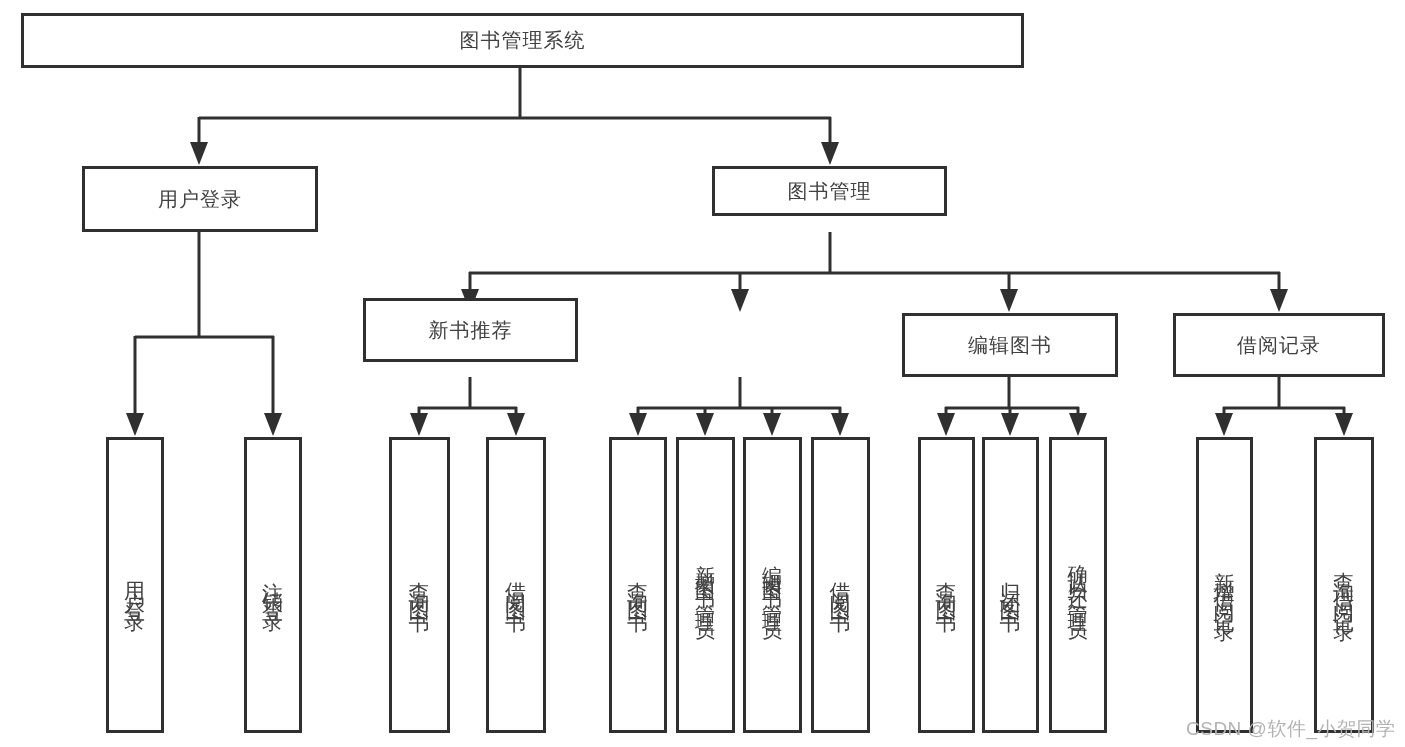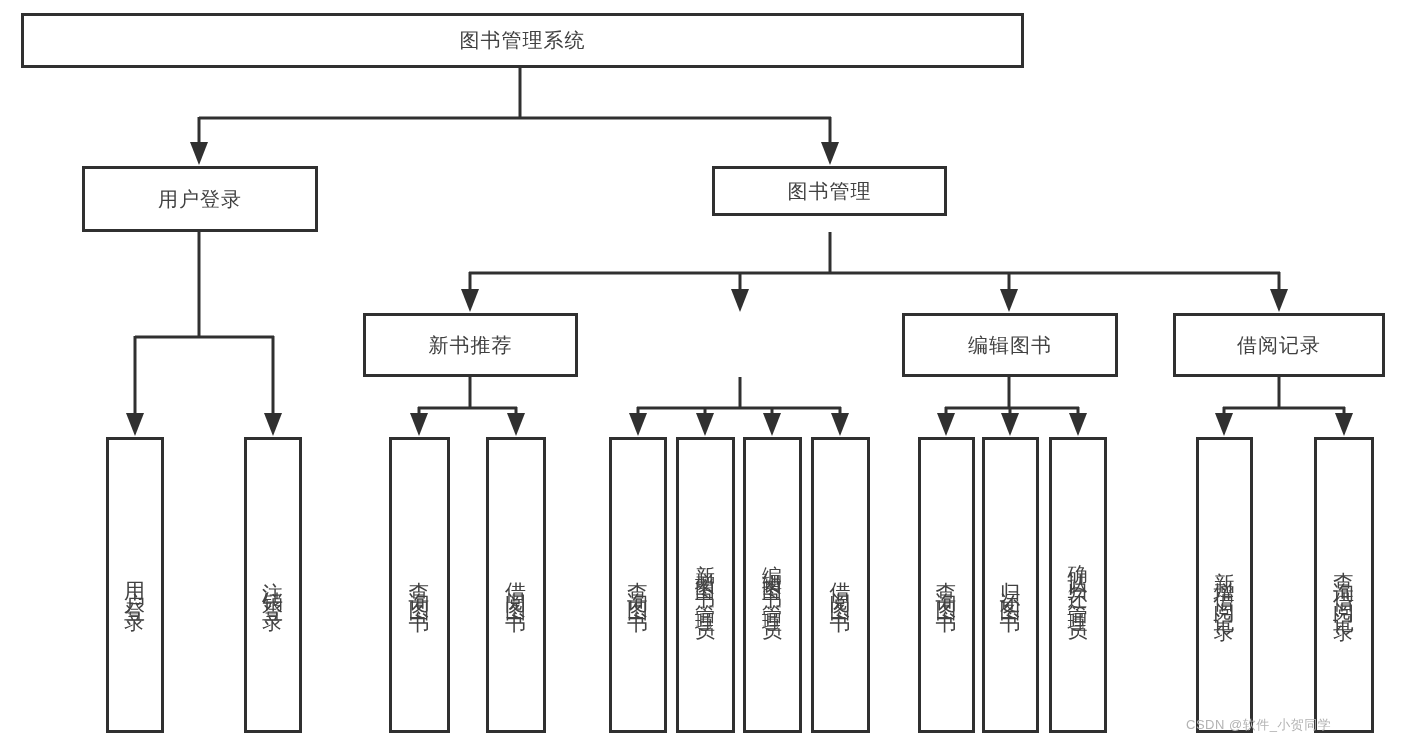--- a/index.html
+++ b/index.html
@@ -26,21 +26,21 @@
     writing-mode:vertical-rl;
     text-orientation:mixed;
     font-size:21px;
     line-height:1;
     letter-spacing:10px;
     white-space:nowrap;
   }
   .vlbl.long{letter-spacing:8px;font-size:20px;}
   .watermark{
     position:absolute;left:1186px;top:716px;
-    font-size:13px;color:#b3b3b3;
+    font-size:19px;color:#b3b3b3;
     letter-spacing:0.5px;white-space:nowrap;
     z-index:5;
   }
 </style>
 </head>
 <body>
 
 <div class="stage">
 
   <svg class="wires" width="1405" height="747" viewBox="0 0 1405 747" stroke="#303030" stroke-width="3" fill="#303030">
@@ -109,21 +109,21 @@
     <span class="hlbl">图书管理系统</span>
   </div>
 
   <div class="box" style="left:82px;top:166px;width:236px;height:66px">
     <span class="hlbl">用户登录</span>
   </div>
   <div class="box" style="left:712px;top:166px;width:235px;height:50px">
     <span class="hlbl">图书管理</span>
   </div>
 
-  <div class="box" style="left:363px;top:313px;width:215px;height:64px">
+  <div class="box" style="left:363px;top:298px;width:215px;height:64px">
     <span class="hlbl">新书推荐</span>
   </div>
   <div class="box" style="left:902px;top:313px;width:216px;height:64px">
     <span class="hlbl">编辑图书</span>
   </div>
   <div class="box" style="left:1173px;top:313px;width:212px;height:64px">
     <span class="hlbl">借阅记录</span>
   </div>
 
   <div class="box leaf" style="left:106px;width:58px">

